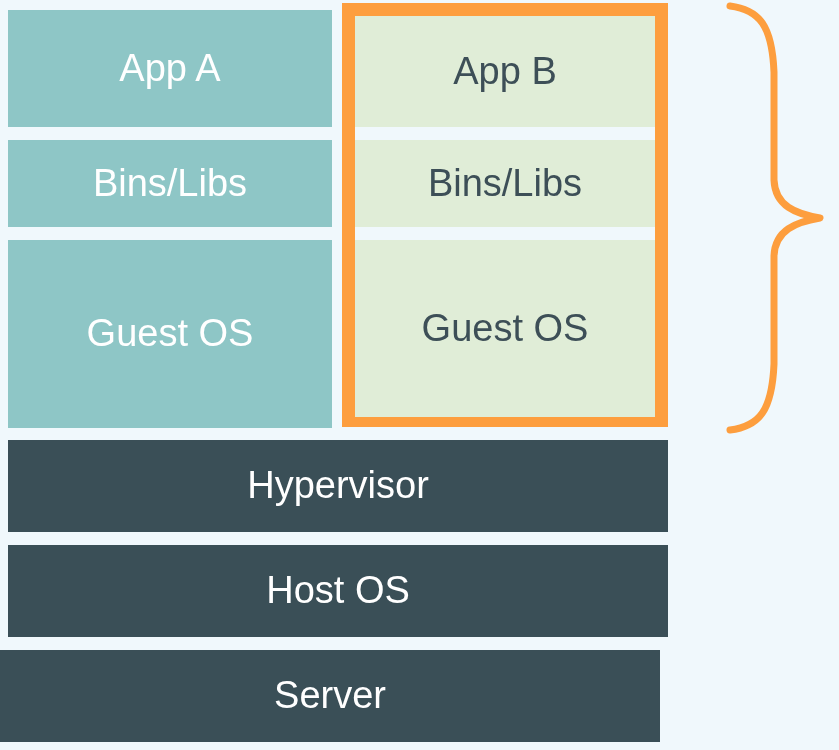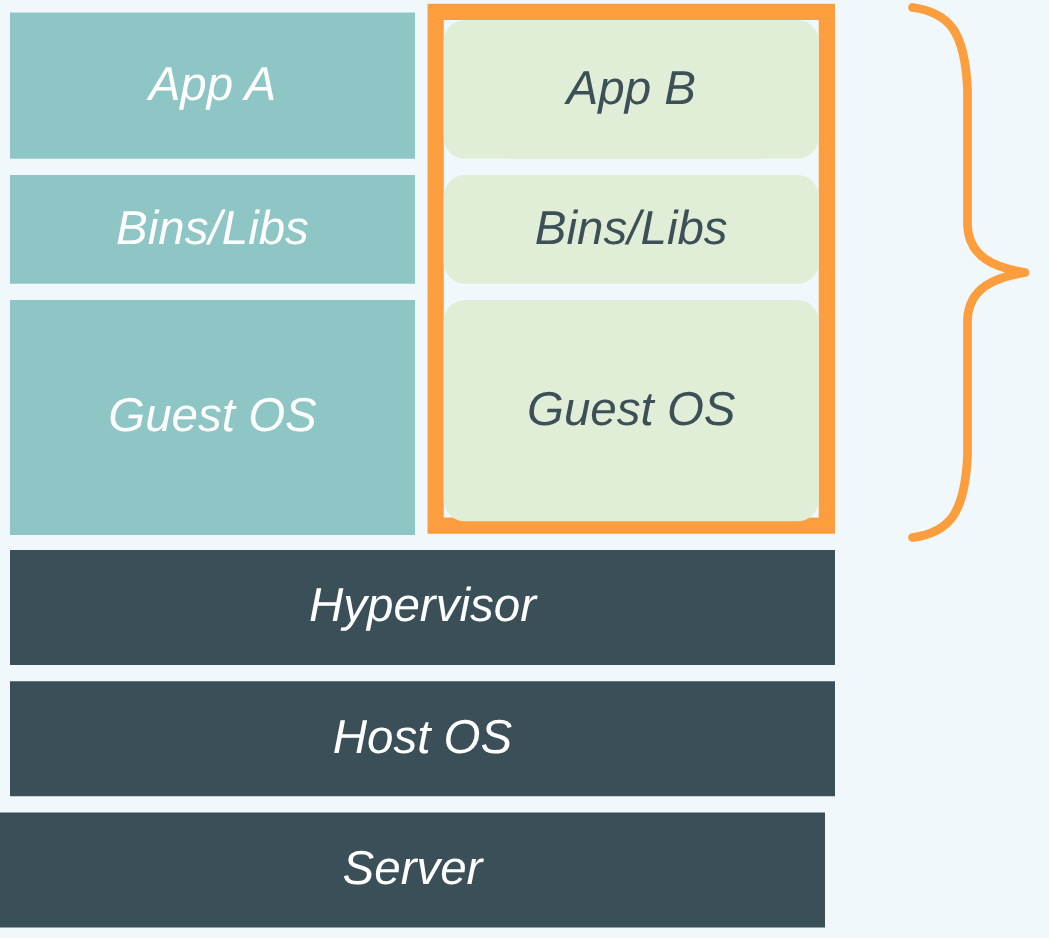--- a/index.html
+++ b/index.html
@@ -21,32 +21,30 @@
   }
   .box {
     position: absolute;
     display: flex;
     align-items: center;
     justify-content: center;
     box-sizing: border-box;
     text-align: right;
     line-height: 1.1;
     white-space: nowrap;
-    font-style: italic;
   }
   .teal {
     background: #8ec6c6;
     color: #ffffff;
     font-size: 38px;
   }
   .green {
     background: #e0edd7;
     color: #3d4f57;
     font-size: 38px;
-    border-radius: 17px;
   }
   .dark {
     background: #3a4f57;
     color: #ffffff;
     font-size: 38px;
   }
   
   #vm-a-app       { left: 8px;  top: 10px;  width: 324px; height: 117px; }
   #vm-a-bins      { left: 8px;  top: 140px; width: 324px; height: 87px; }
   #vm-a-guest     { left: 8px;  top: 240px; width: 324px; height: 188px; }

